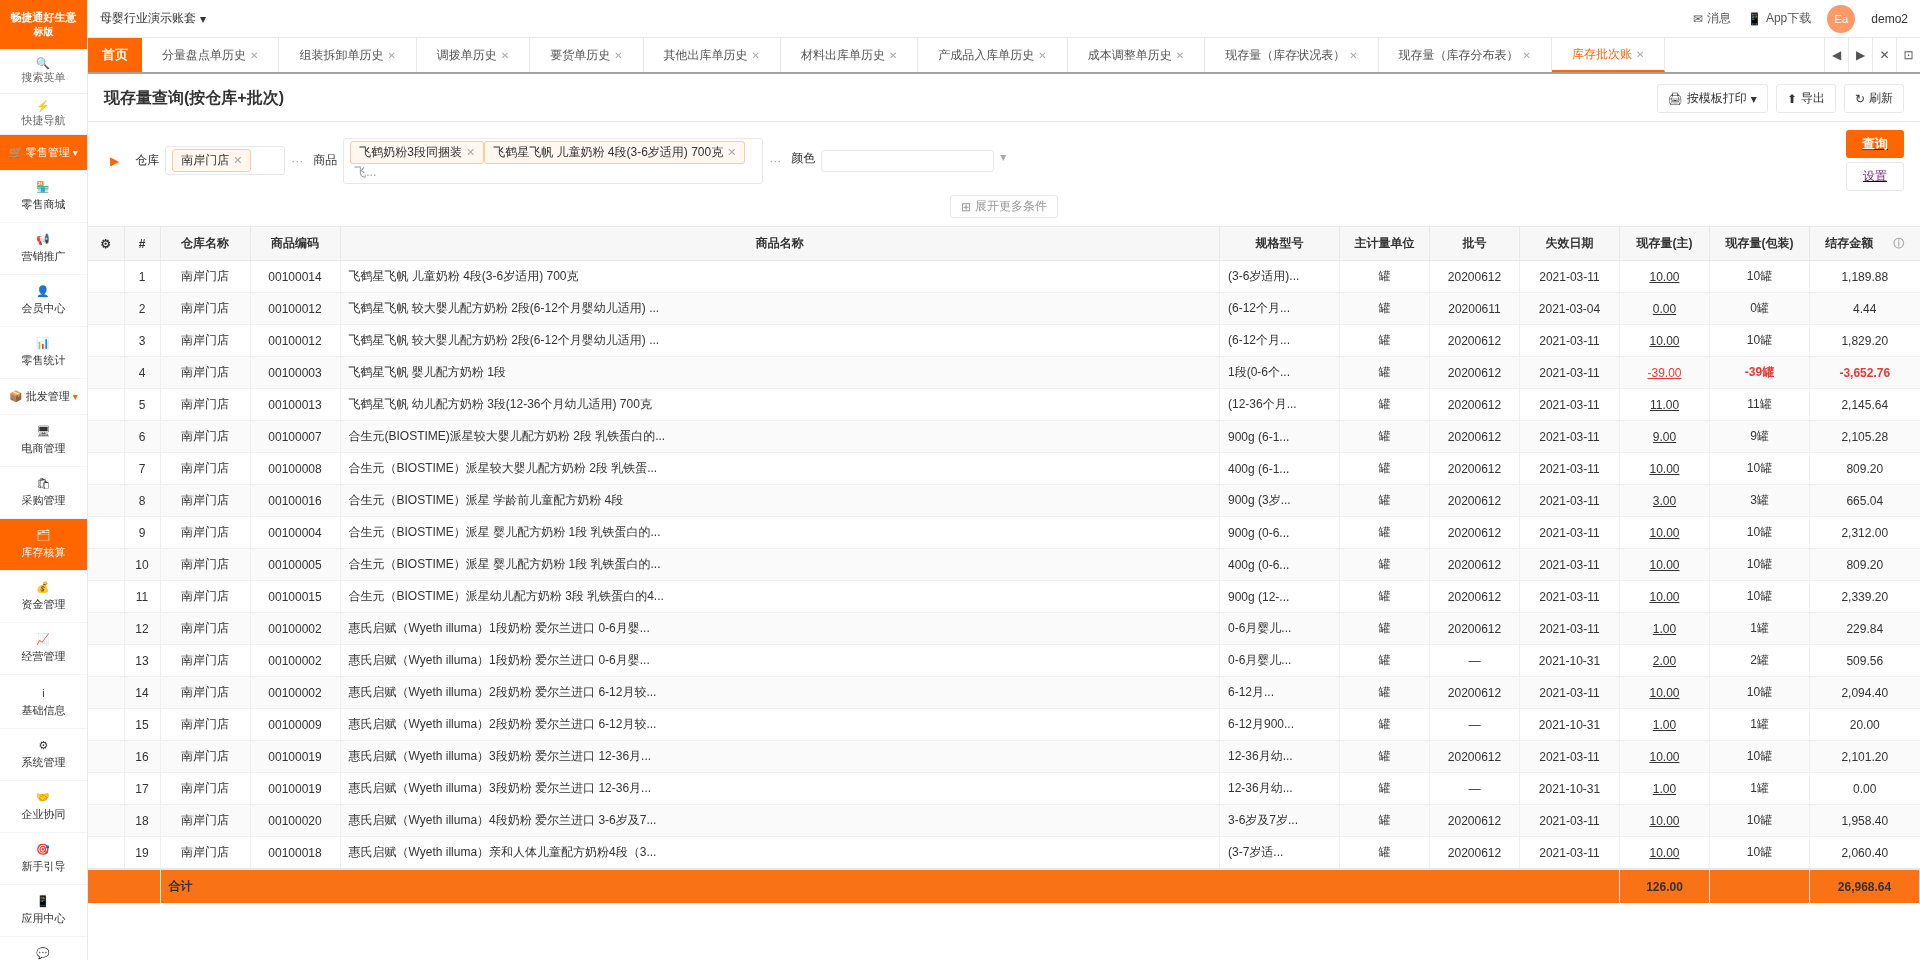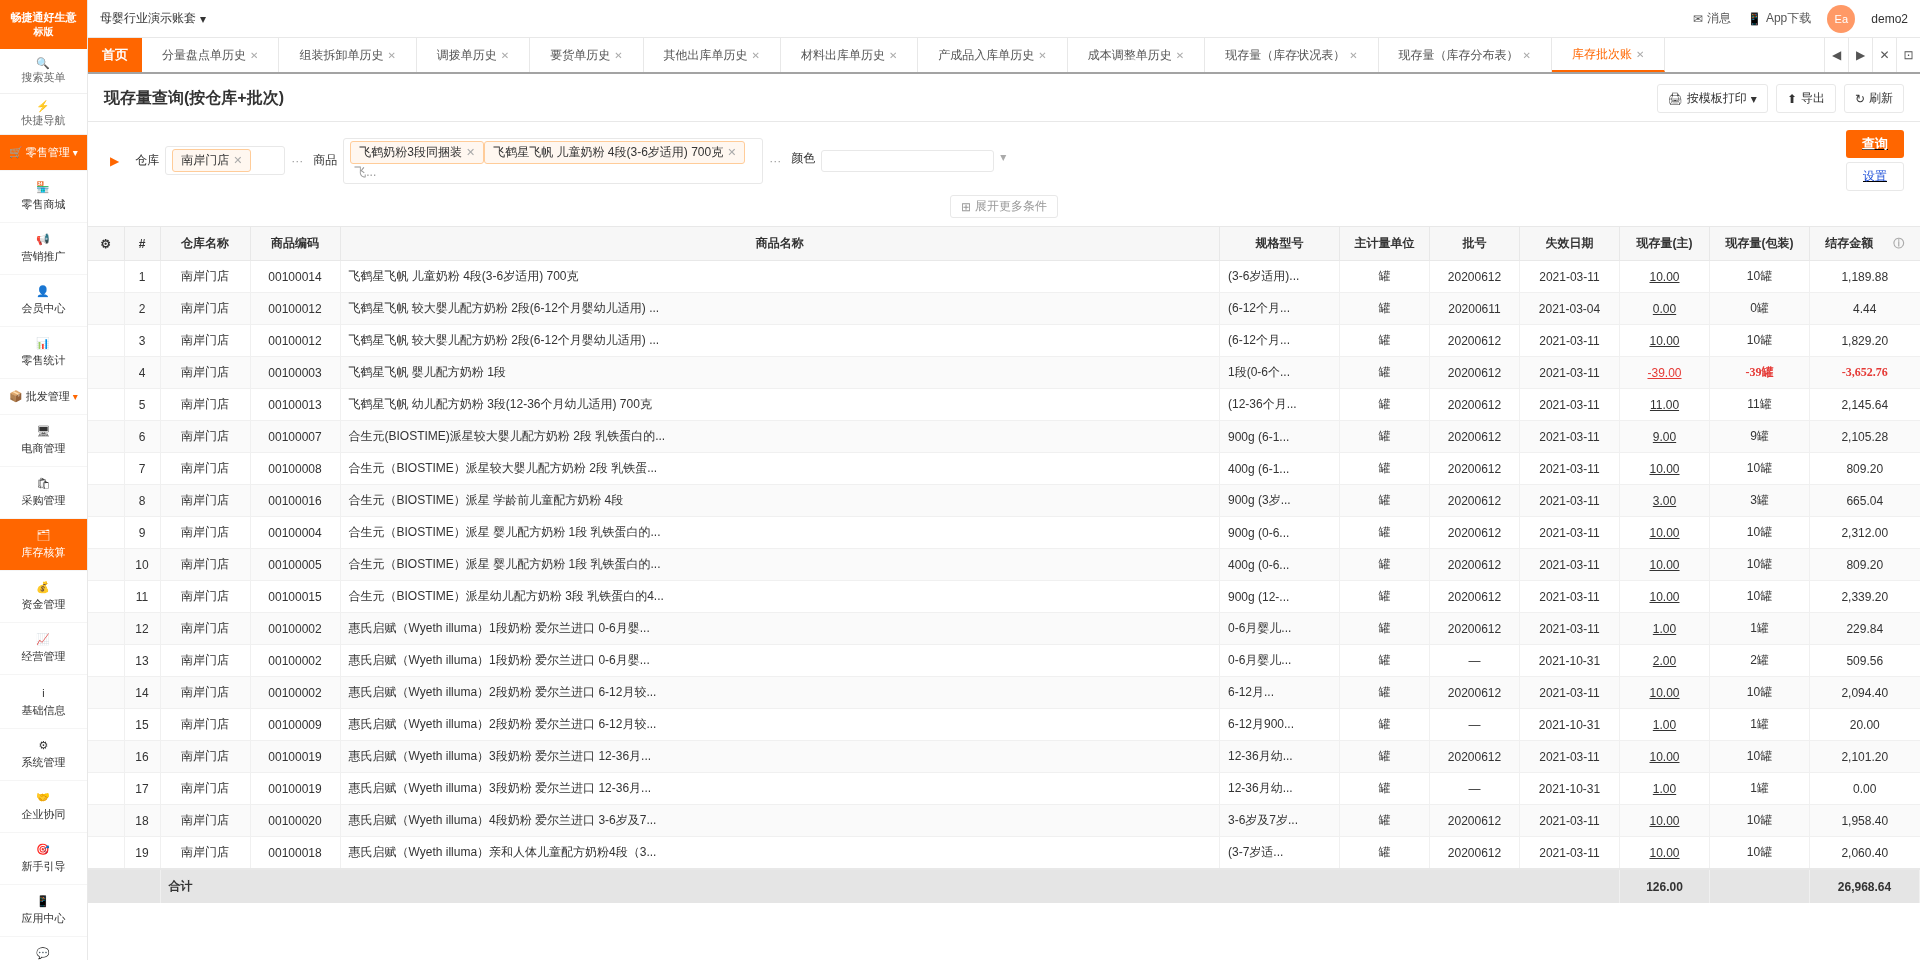--- a/index.html
+++ b/index.html
@@ -314,21 +314,21 @@
       font-weight: bold;
       white-space: nowrap;
     }
     .btn-settings {
       background: #fff;
       border: 1px solid #e8e8e8;
       border-radius: 3px;
       padding: 5px 12px;
       cursor: pointer;
       font-size: 12px;
-      color: #1d4ed8;
+      color: #701a75;
       white-space: nowrap;
     }
     .search-action-area {
       display: flex;
       flex-direction: column;
       gap: 4px;
       margin-left: auto;
       text-decoration: underline;
     }
     .expand-more-row {
@@ -381,25 +381,25 @@
     tbody td {
       padding: 7px 8px;
       text-align: center;
       color: #333;
       border-right: 1px solid #f0f0f0;
       white-space: nowrap;
     }
     tbody td:last-child { border-right: none; }
     tbody td.product-name { text-align: left; max-width: 260px; overflow: hidden; text-overflow: ellipsis; }
     tbody td.spec { text-align: left; max-width: 120px; overflow: hidden; text-overflow: ellipsis; }
-    tbody td.negative { color: #e53935; font-weight: bold; font-family: Liberation Serif, serif; }
+    tbody td.negative { color: #e53935; font-weight: bold; }
     tbody td.underline-num { text-decoration: underline; color: #333; cursor: pointer; }
     tbody td.underline-num-negative { text-decoration: underline; color: #e53935; cursor: pointer; }
     .tfoot-summary {
-      background: #e5e5e5;
+      background: #f97316;
       border-top: 2px solid #e8e8e8;
       position: sticky;
       bottom: 0;
     }
     .tfoot-summary td {
       padding: 8px 8px;
       font-weight: bold;
       color: #333;
       border-right: 1px solid #f0f0f0;
       text-align: center;

